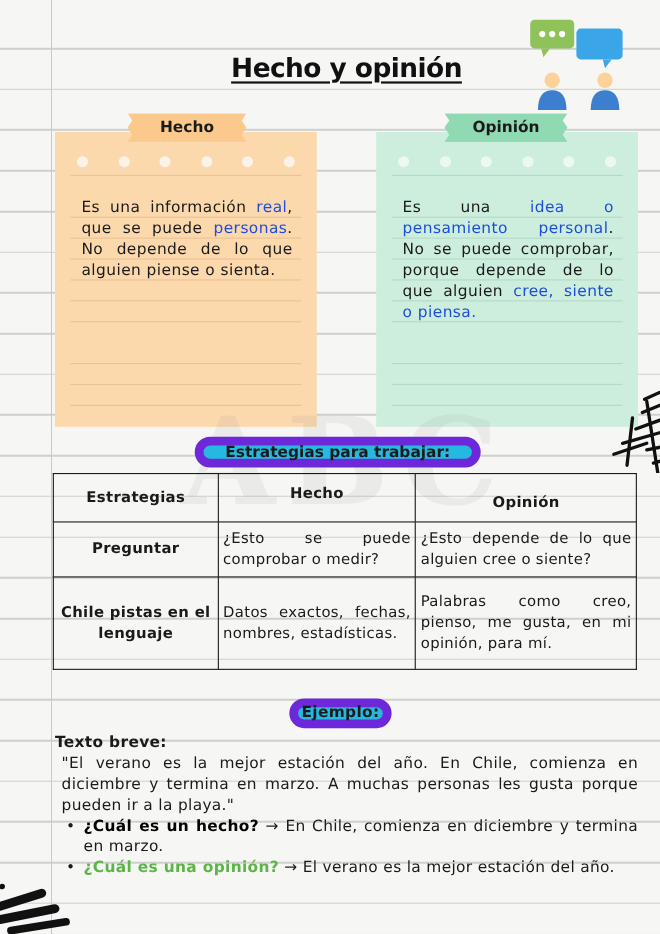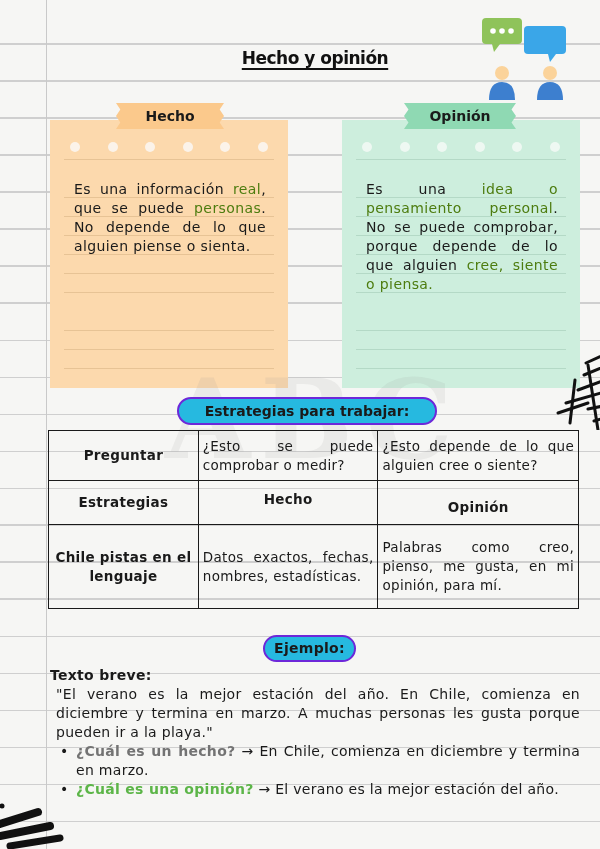--- a/index.html
+++ b/index.html
@@ -12,21 +12,21 @@
       repeating-linear-gradient(to bottom, transparent 0px, transparent 35.5px, #cfcfcf 35.5px, #cfcfcf 37px);
     background-position: 0 0, 0 8px;
     font-family: "DejaVu Sans", sans-serif;
     color: #1a1a1a;
   }
   .abs { position: absolute; }
 
   
   .title {
     left: 190px; top: 48px; width: 250px; text-align: center;
-    font-family: "DejaVu Sans", sans-serif; font-weight: bold; font-size: 17px;
+    font-family: "DejaVu Sans", sans-serif; font-weight: bold; font-size: 24px;
     letter-spacing: -0.5px; text-decoration: underline; text-decoration-thickness: 2px;
     text-underline-offset: 4px; color: #111;
   }
 
   
   .chat-icon { left: 478px; top: 14px; width: 100px; height: 90px; }
 
   
   .card {
     position: absolute; top: 120px; height: 268px;
@@ -37,41 +37,41 @@
   .card.opinion { left: 342px; width: 238px; background: #cdeedd; }
   .card .rule {
     position: absolute; left: 14px; right: 14px; height: 1px; background: rgba(214,176,130,0.55);
   }
   .card.opinion .rule { background: rgba(150,190,170,0.45); }
   .dots { position: absolute; top: 22px; left: 20px; right: 20px; display: flex; justify-content: space-between; }
   .dot { width: 10px; height: 10px; border-radius: 50%; background: #fbf3ea; }
   .card.opinion .dot { background: #eef8f2; }
   .card p { text-align: justify; text-align-last: left; position: relative; z-index: 2; }
   .card p + p { margin-top: 18px; }
-  .hl-red { color: #4d7c0f; }
+  .hl-red { color: #1d4ed8; }
   .bold { font-weight: bold; }
 
   .tape {
     position: absolute; top: 103px; height: 26px; font-weight: bold; font-size: 14px;
     display: flex; align-items: center; justify-content: center; z-index: 3;
   }
   .tape.hecho { left: 116px; width: 108px; background: #fbc98c;
     clip-path: polygon(0 0, 100% 0, 96% 25%, 100% 50%, 96% 75%, 100% 100%, 0 100%, 4% 75%, 0 50%, 4% 25%); }
   .tape.opinion { left: 404px; width: 112px; background: #8fd9b3;
     clip-path: polygon(0 0, 100% 0, 96% 25%, 100% 50%, 96% 75%, 100% 100%, 0 100%, 4% 75%, 0 50%, 4% 25%); }
 
   
   .watermark {
     left: 165px; top: 355px; font-family: "DejaVu Serif", serif; font-weight: bold;
     font-size: 110px; color: rgba(150,150,150,0.12); letter-spacing: 10px; z-index: 1;
   }
 
   
   .pill {
-    position: absolute; background: #26b9e0; border: 2px solid #6d28d9; border-radius: 16px;
+    position: absolute; background: #26b9e0; border: 8px solid #6d28d9; border-radius: 16px;
     font-weight: bold; font-size: 14px; display: flex; align-items: center; justify-content: center;
     z-index: 4;
   }
   .pill.strategies { left: 177px; top: 397px; width: 260px; height: 28px; }
   .pill.example { left: 263px; top: 635px; width: 93px; height: 27px; }
 
   
   table.strat {
     position: absolute; left: 48px; top: 430px; width: 531px; border-collapse: collapse;
     font-size: 13.5px; line-height: 19px; letter-spacing: 0.3px; z-index: 3;
@@ -84,21 +84,21 @@
   .c1 { width: 150px; } .c2 { width: 180px; } .c3 { width: 201px; }
 
   
   .example { position: absolute; left: 50px; top: 666px; width: 530px;
     font-size: 14px; line-height: 19px; letter-spacing: 0.3px; z-index: 3; }
   .example .label { font-weight: bold; }
   .example .quote { text-align: justify; padding-left: 6px; }
   .example ul { list-style: none; margin-top: 0; }
   .example li { position: relative; padding-left: 26px; text-align: justify; text-align-last: left; }
   .example li::before { content: "•"; position: absolute; left: 10px; top: 0; }
-  .q-hecho { color: #737373; font-weight: bold; }
+  .q-hecho { color: #000000; font-weight: bold; }
   .q-opinion { color: #5cb548; font-weight: bold; }
 
   
   .scribble-tr { left: 548px; top: 335px; width: 60px; height: 95px; z-index: 5; }
   .scribble-bl { left: 0px; top: 800px; width: 70px; height: 49px; z-index: 5; }
 </style>
 </head>
 <body>
 
 <div class="abs title">Hecho y opinión</div>
@@ -163,29 +163,29 @@
   <div class="rule" style="top:210px"></div>
   <div class="rule" style="top:229px"></div>
   <div class="rule" style="top:248px"></div>
   <p><span>Es una </span><span class="hl-red">idea o pensamiento personal</span><span>. No se puede comprobar, porque depende de lo que alguien </span><span class="hl-red">cree, siente o piensa.</span></p>
 </div>
 
 <div class="pill strategies">Estrategias para trabajar:</div>
 
 <table class="strat">
   <tbody>
-      <tr style="height:50px">
+      <tr>
+    <th class="c1">Estrategias</th>
+    <th class="c2" style="padding-bottom:6px;">Hecho</th>
+    <th class="c3" style="padding-top:10px;">Opinión</th>
+  </tr>
+  <tr style="height:50px">
     <td class="rowhead">Preguntar</td>
     <td class="cell">¿Esto se puede comprobar o medir?</td>
     <td class="cell">¿Esto depende de lo que alguien cree o siente?</td>
-  </tr>
-  <tr>
-    <th class="c1">Estrategias</th>
-    <th class="c2" style="padding-bottom:6px;">Hecho</th>
-    <th class="c3" style="padding-top:10px;">Opinión</th>
   </tr>
   <tr style="height:84px">
     <td class="rowhead">Chile pistas en el lenguaje</td>
     <td class="cell">Datos exactos, fechas, nombres, estadísticas.</td>
     <td class="cell">Palabras como creo, pienso, me gusta, en mi opinión, para mí.</td>
   </tr>
 </tbody>
   </table>
 
 <div class="pill example">Ejemplo:</div>

